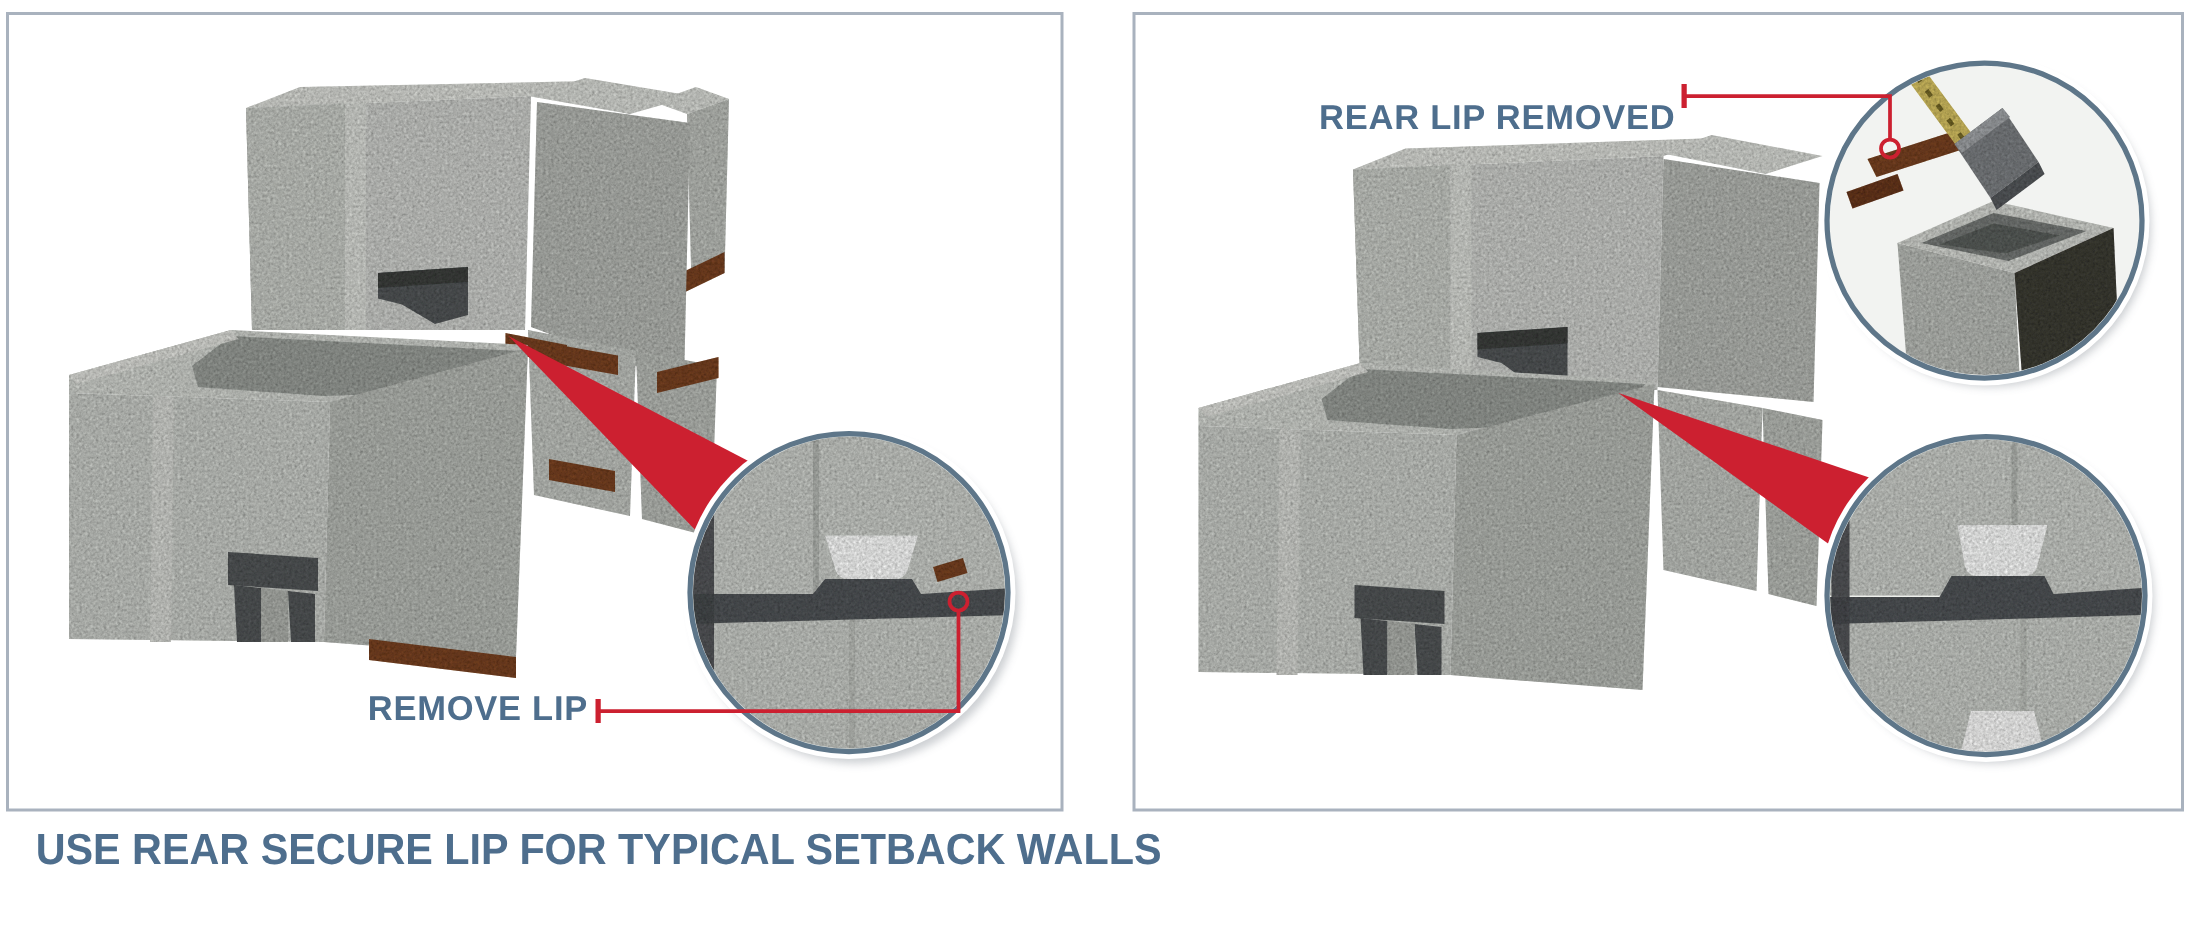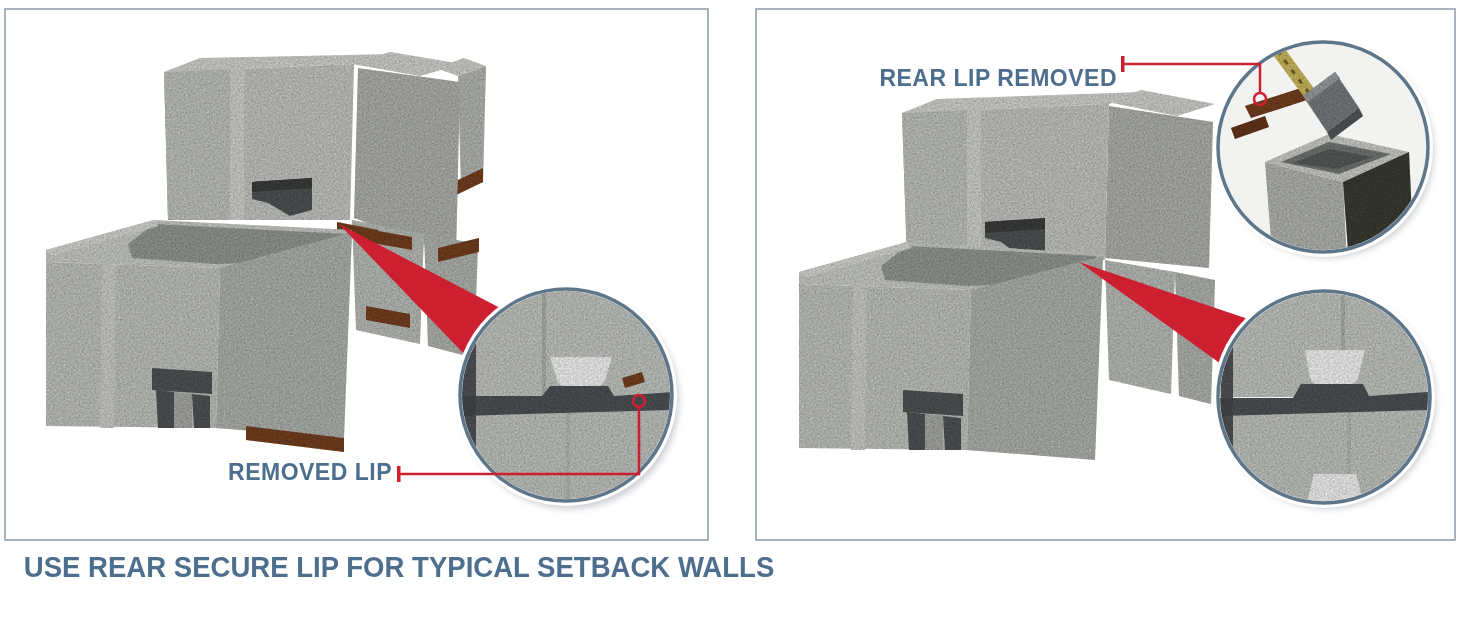--- a/index.html
+++ b/index.html
@@ -125,21 +125,21 @@
         <circle class="ring" cx="560" cy="385" r="106" stroke-width="3.5"></circle>
       </g>
 
       <g>
         <rect class="red" x="391" y="456" width="3.5" height="16"></rect>
         <polyline class="red-stroke" points="393,464 633,464 633,398" stroke-width="2.5"></polyline>
         <circle class="red-stroke" cx="633" cy="391" r="6" stroke-width="2.5"></circle>
       </g>
     </svg>
 
-    <div class="callout-label" id="label-secure-lip">REMOVED LIP</div>
+    <div class="callout-label" id="label-secure-lip">REMOVE LIP</div>
   </section>
 
   <div class="caption" id="caption-left">
     <span class="cond">USE REAR SECURE LIP FOR TYPICAL SETBACK WALLS</span>
   </div>
 
   <section class="panel" id="panel-right">
     <svg class="scene" width="697" height="529" viewBox="0 0 697 529">
       <defs>
         <clipPath id="clipRB">

